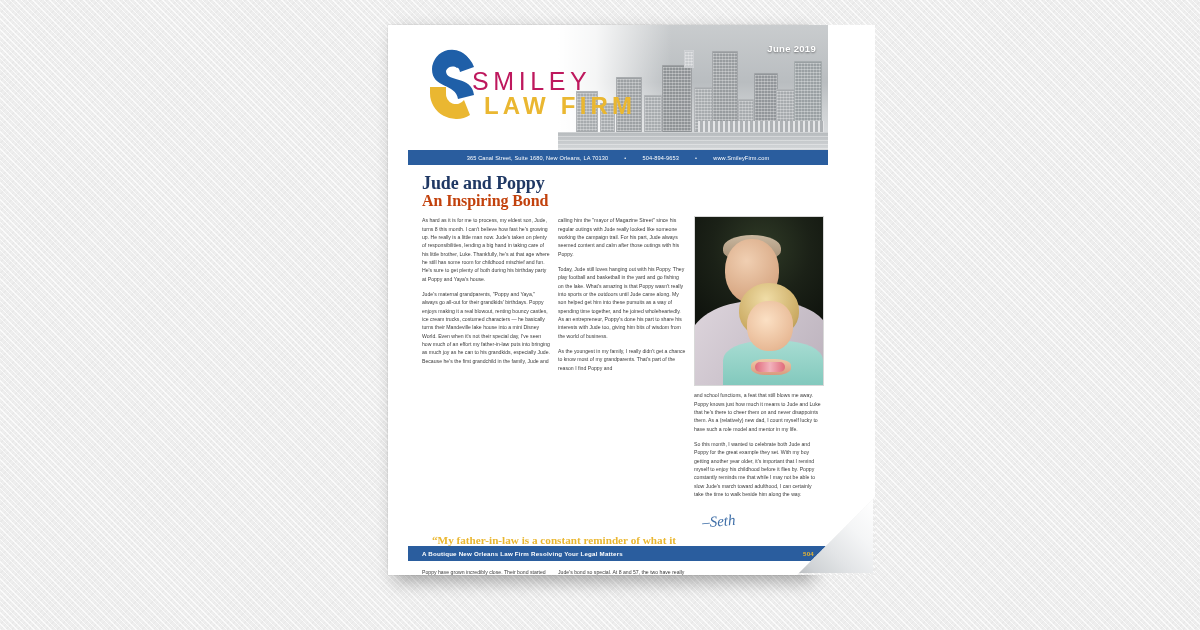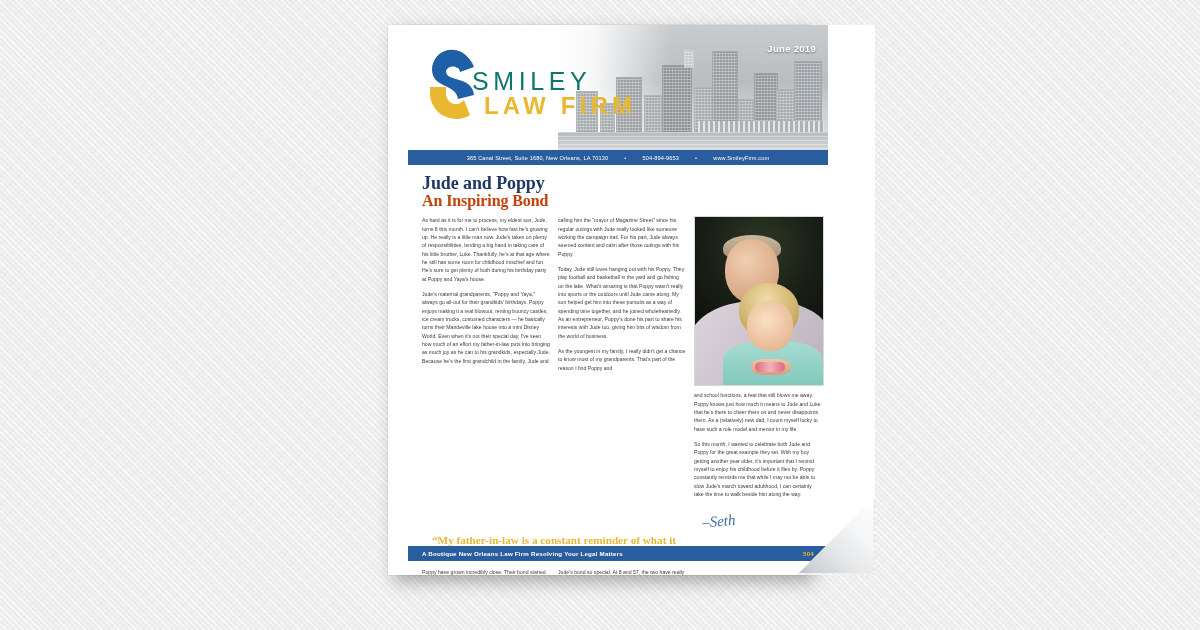--- a/index.html
+++ b/index.html
@@ -55,21 +55,21 @@
     font-size:9.5px;font-weight:bold;color:#ffffff;letter-spacing:.3px;
     text-shadow:0 1px 2px rgba(0,0,0,.45);
   }
 
   
   .logo{position:absolute;left:16px;top:18px;width:230px;height:98px;}
   .logo-mark{position:absolute;left:0;top:0;width:64px;height:88px;}
   .logo-words{position:absolute;left:48px;top:26px;}
   .logo-smiley{
     font-family:"Liberation Sans",sans-serif;font-size:25px;font-weight:400;
-    letter-spacing:4.6px;color:#0f766e;line-height:1;
+    letter-spacing:4.6px;color:#be185d;line-height:1;
   }
   .logo-lawfirm{
     font-family:"Liberation Sans",sans-serif;font-size:24px;font-weight:bold;
     letter-spacing:4.2px;color:#e8b game;color:#eab731;line-height:1;margin-left:12px;
   }
 
   
   .contactbar{
     width:420px;height:15px;background:#2a5d9e;
     display:flex;align-items:center;justify-content:center;gap:0;

